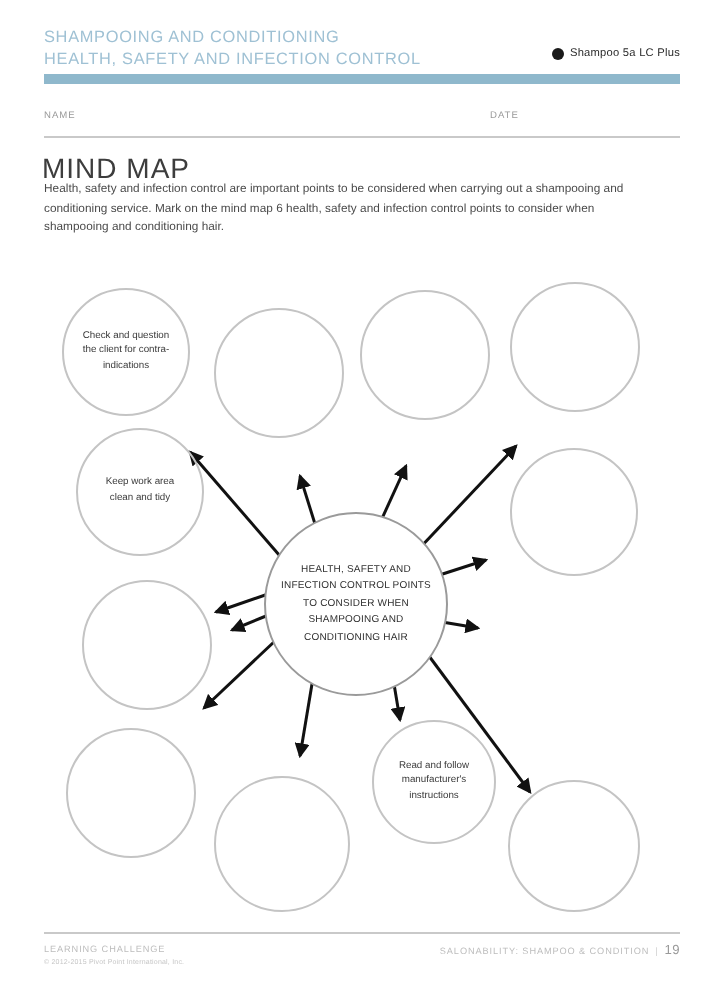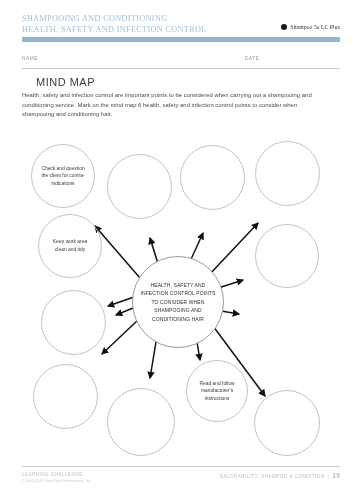--- a/index.html
+++ b/index.html
@@ -20,21 +20,20 @@
     height: 500px;
     background: #ffffff;
   }
 
   
   .header {
     position: absolute;
     left: 22px;
     top: 14px;
     width: 318px;
-    font-family: Liberation Serif, serif;
   }
   .header-title {
     color: #9fc1d4;
     font-size: 8.2px;
     letter-spacing: 0.35px;
     line-height: 10.5px;
     font-weight: 400;
     white-space: pre-line;
   }
   .header-product {
@@ -90,23 +89,23 @@
     left: 223px;
     top: 0px;
     font-size: 4.8px;
     letter-spacing: 0.5px;
     color: #9a9a9a;
   }
 
   
   .section-title {
     position: absolute;
-    left: 36px;
+    left: 21px;
     top: 76px;
-    font-size: 11px;
+    font-size: 14px;
     letter-spacing: 0.5px;
     color: #3d3d3d;
   }
   .section-body {
     position: absolute;
     left: 22px;
     top: 91px;
     width: 305px;
     font-size: 5.9px;
     line-height: 9.6px;

